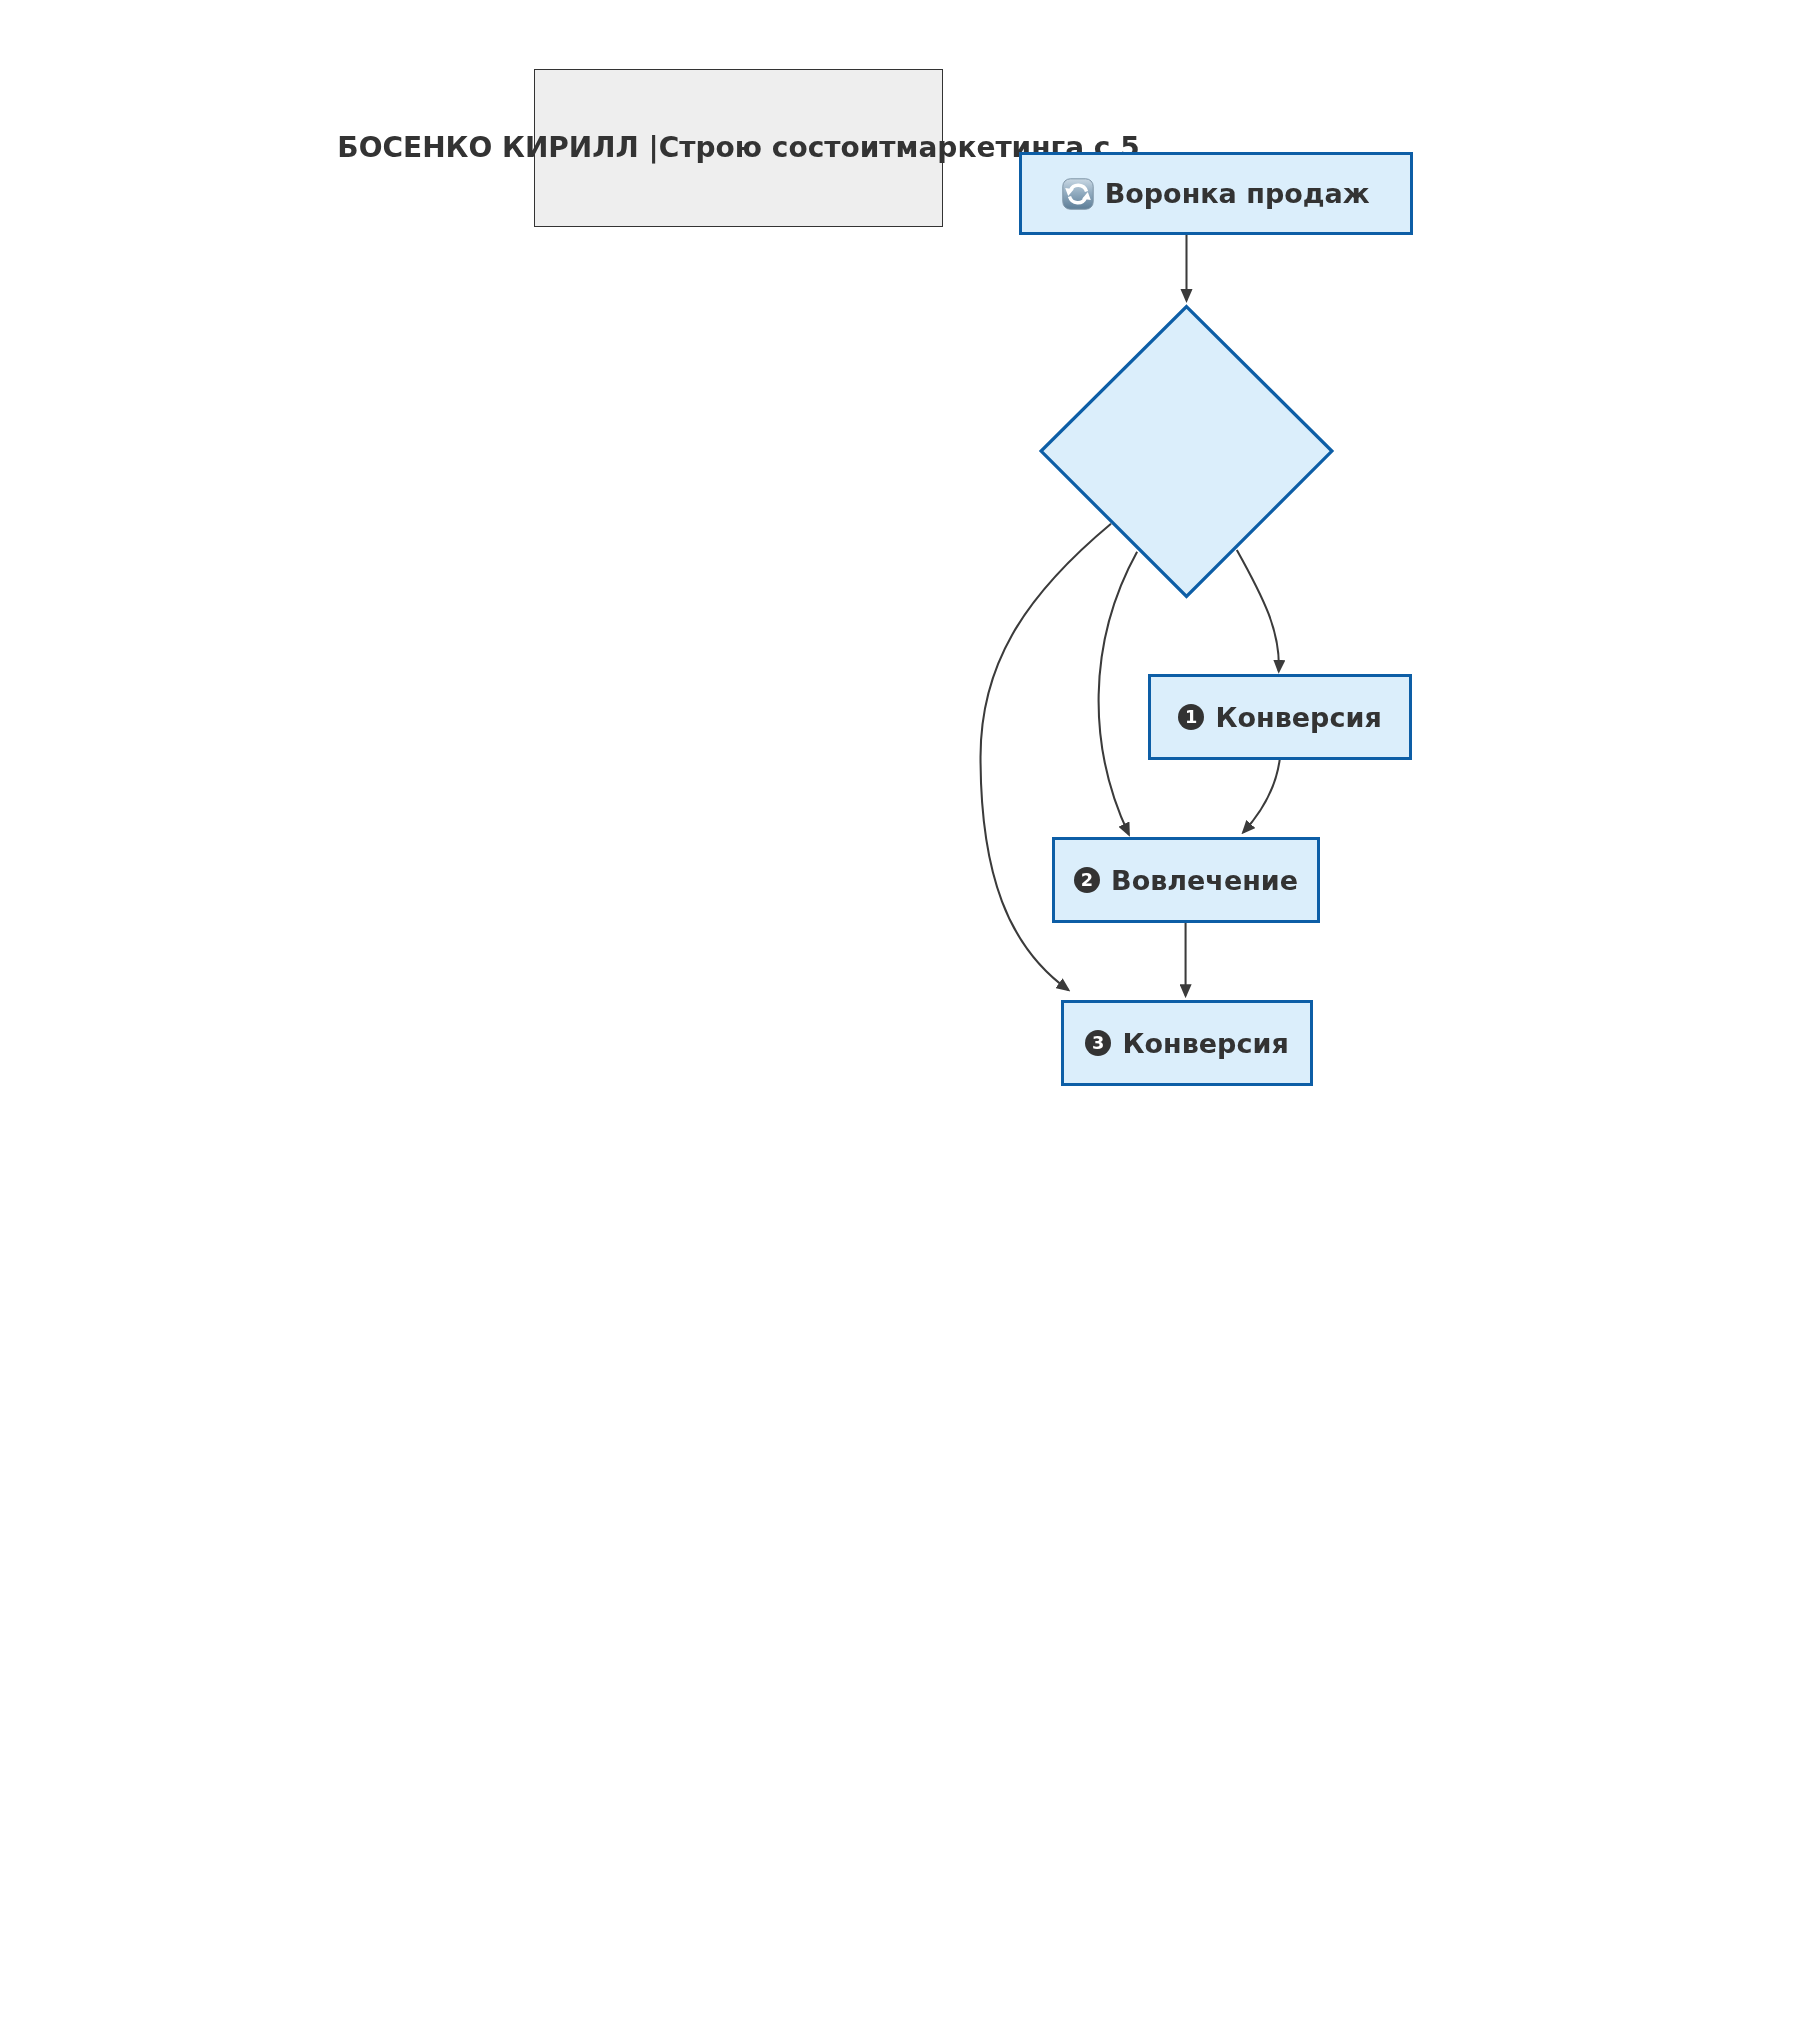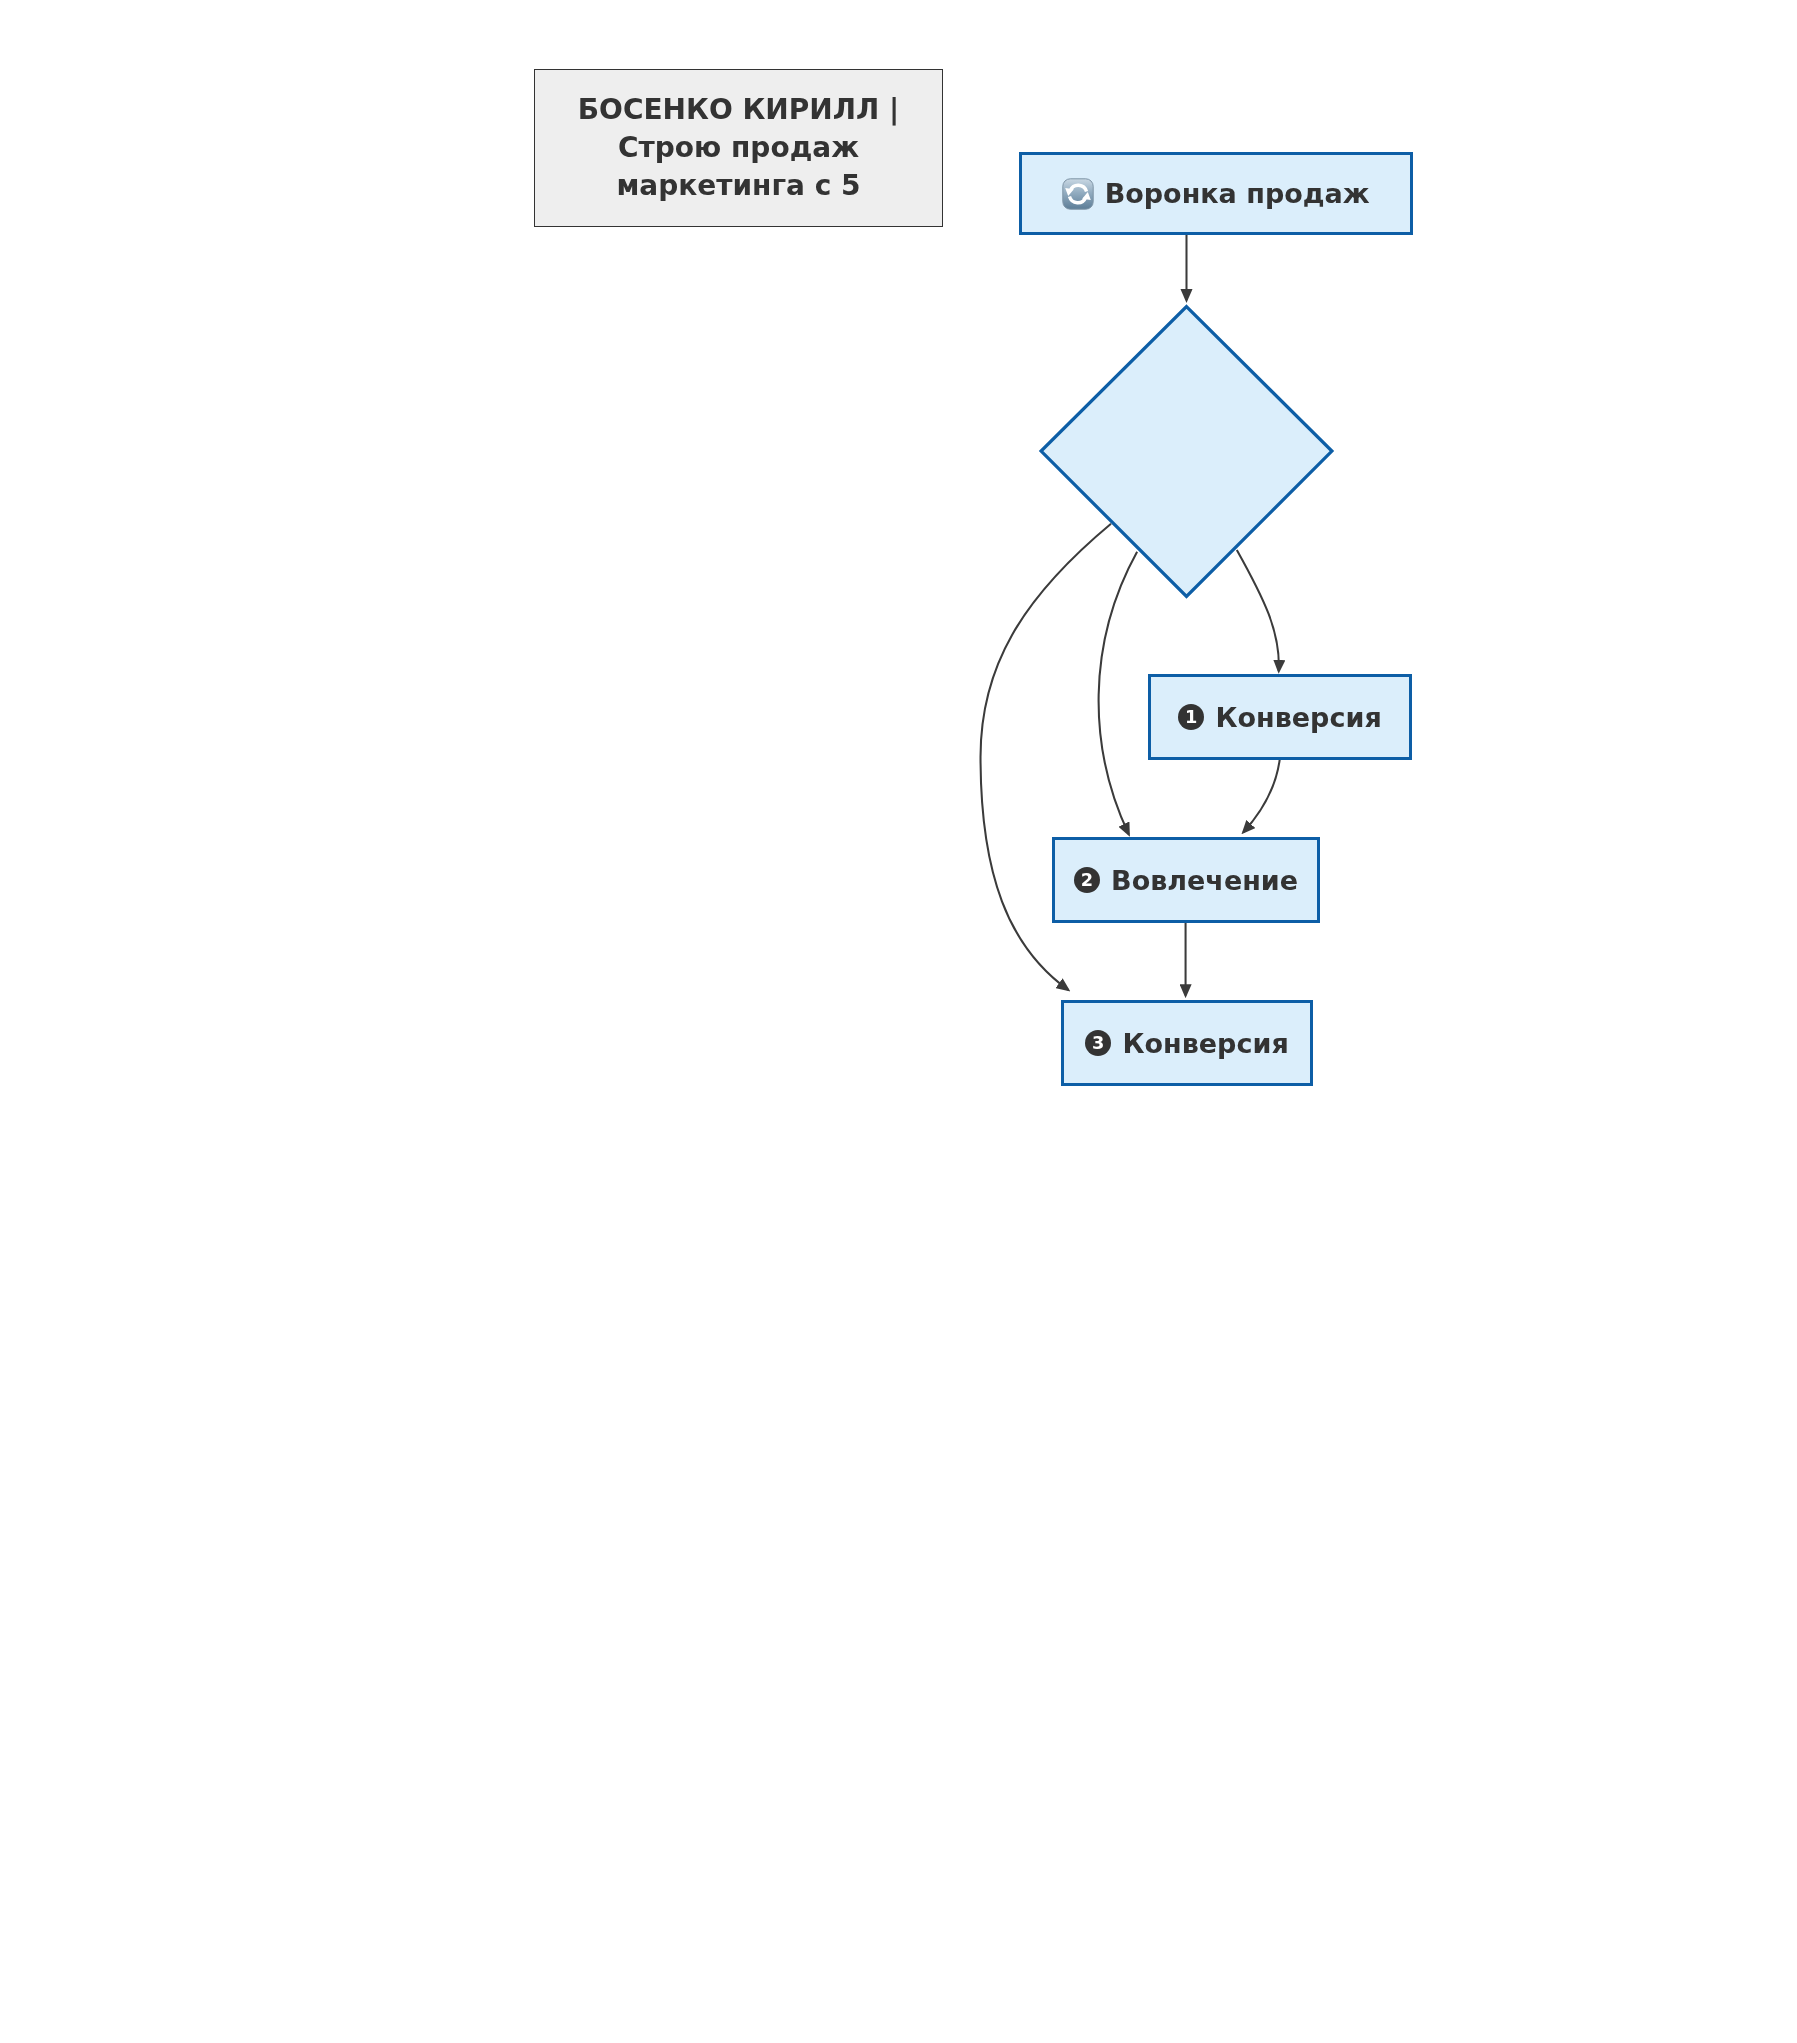--- a/index.html
+++ b/index.html
@@ -8,21 +8,21 @@
     font-family:"DejaVu Sans","Liberation Sans",sans-serif;color:#333333;
   }
   .edges{position:absolute;left:0;top:0;}
   .node{
     position:absolute;box-sizing:border-box;display:flex;align-items:center;justify-content:center;
     font-weight:bold;font-size:27px;color:#333333;white-space:nowrap;
   }
   .title-card{
     left:534px;top:69px;width:409px;height:158px;
     background:#eeeeee;border:1.9px solid #333333;
-    flex-direction:column;font-size:28px;line-height:38px;text-align:center;
+    flex-direction:row;font-size:28px;line-height:38px;text-align:center;
   }
   .blue-node{background:#dbeefb;border:3.3px solid #0d5ea6;}
   .funnel{left:1019px;top:108px;width:394px;height:83px;gap:10.3px;margin-top:44px;}
   .question-label{left:1041px;top:307px;width:291px;height:290px;background:transparent;border:none;}
   .step1{left:1148px;top:674px;width:264px;height:86px;gap:11.2px;}
   .step2{left:1052px;top:837px;width:268px;height:86px;gap:11.2px;}
   .step3{left:1061px;top:1000px;width:252px;height:86px;gap:11.2px;}
   .badge{
     flex:0 0 auto;width:26px;height:26px;border-radius:50%;background:#333333;color:#ffffff;
     font-size:17.7px;line-height:26px;text-align:center;font-weight:bold;
@@ -46,21 +46,21 @@
     <path d="M 1220,592 C 1166,690 1167,802 1211,895" fill="none" stroke="#3b3b3b" stroke-width="2.2" marker-end="url(#arrowhead)"></path>
     <path d="M 1192,562 C 1096,642 1052,716 1052,812 C 1052,938 1082,1016 1146,1062" fill="none" stroke="#3b3b3b" stroke-width="2.2" marker-end="url(#arrowhead)"></path>
     <path d="M 1373,815 C 1369,845 1353,872 1334,893" fill="none" stroke="#3b3b3b" stroke-width="2.2" marker-end="url(#arrowhead)"></path>
     <path d="M 1272,990 L 1272,1068" fill="none" stroke="#3b3b3b" stroke-width="2.2" marker-end="url(#arrowhead)"></path>
 
     <polygon points="1273,329 1429,484 1273,640 1117,484" fill="#dbeefb" stroke="#0d5ea6" stroke-width="3.5"></polygon>
   </svg>
 
   <div class="node title-card">
     <span>БОСЕНКО КИРИЛЛ |</span>
-    <span>Строю продаж</span>
+    <span>Строю состоит</span>
     <span>маркетинга с 5</span>
   </div>
 
   <div class="node blue-node funnel">
     <svg class="refresh-icon" width="32" height="32" viewBox="0 0 32 32">
       <defs>
         <linearGradient id="icong" x1="0" y1="0" x2="0" y2="1">
           <stop offset="0" stop-color="#c9d8e4"></stop>
           <stop offset="0.45" stop-color="#93adc1"></stop>
           <stop offset="1" stop-color="#5c7d97"></stop>

